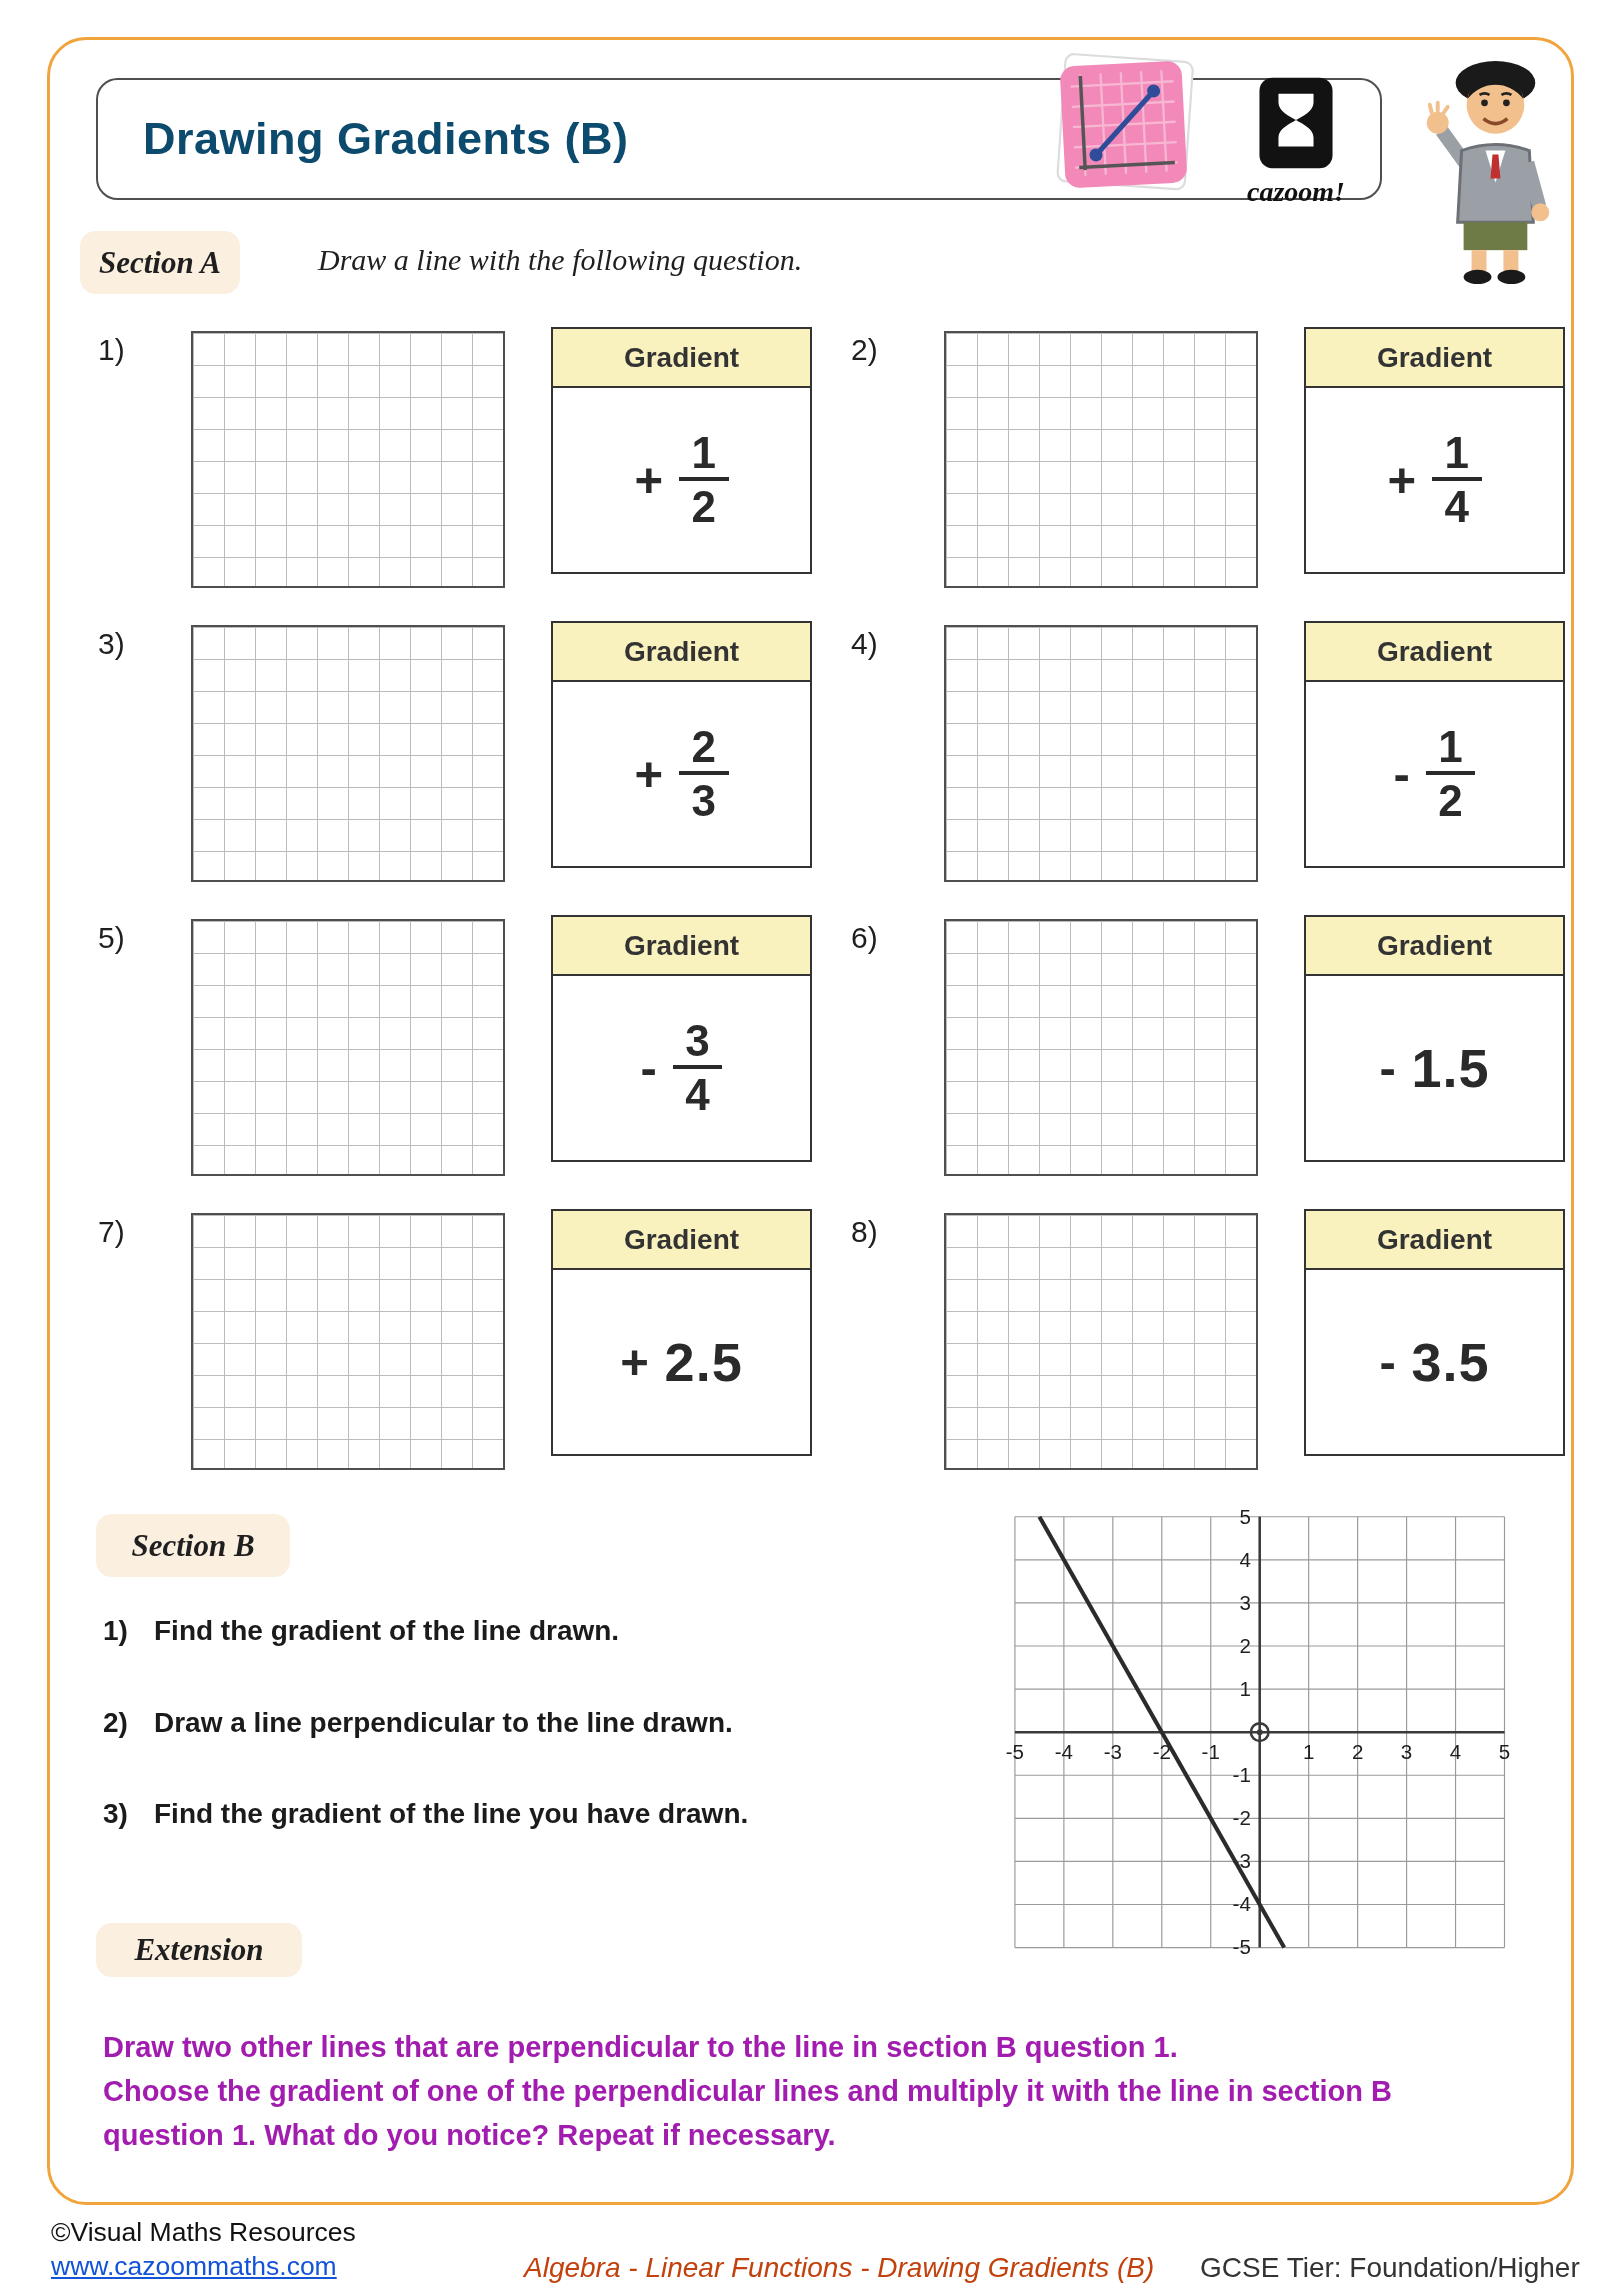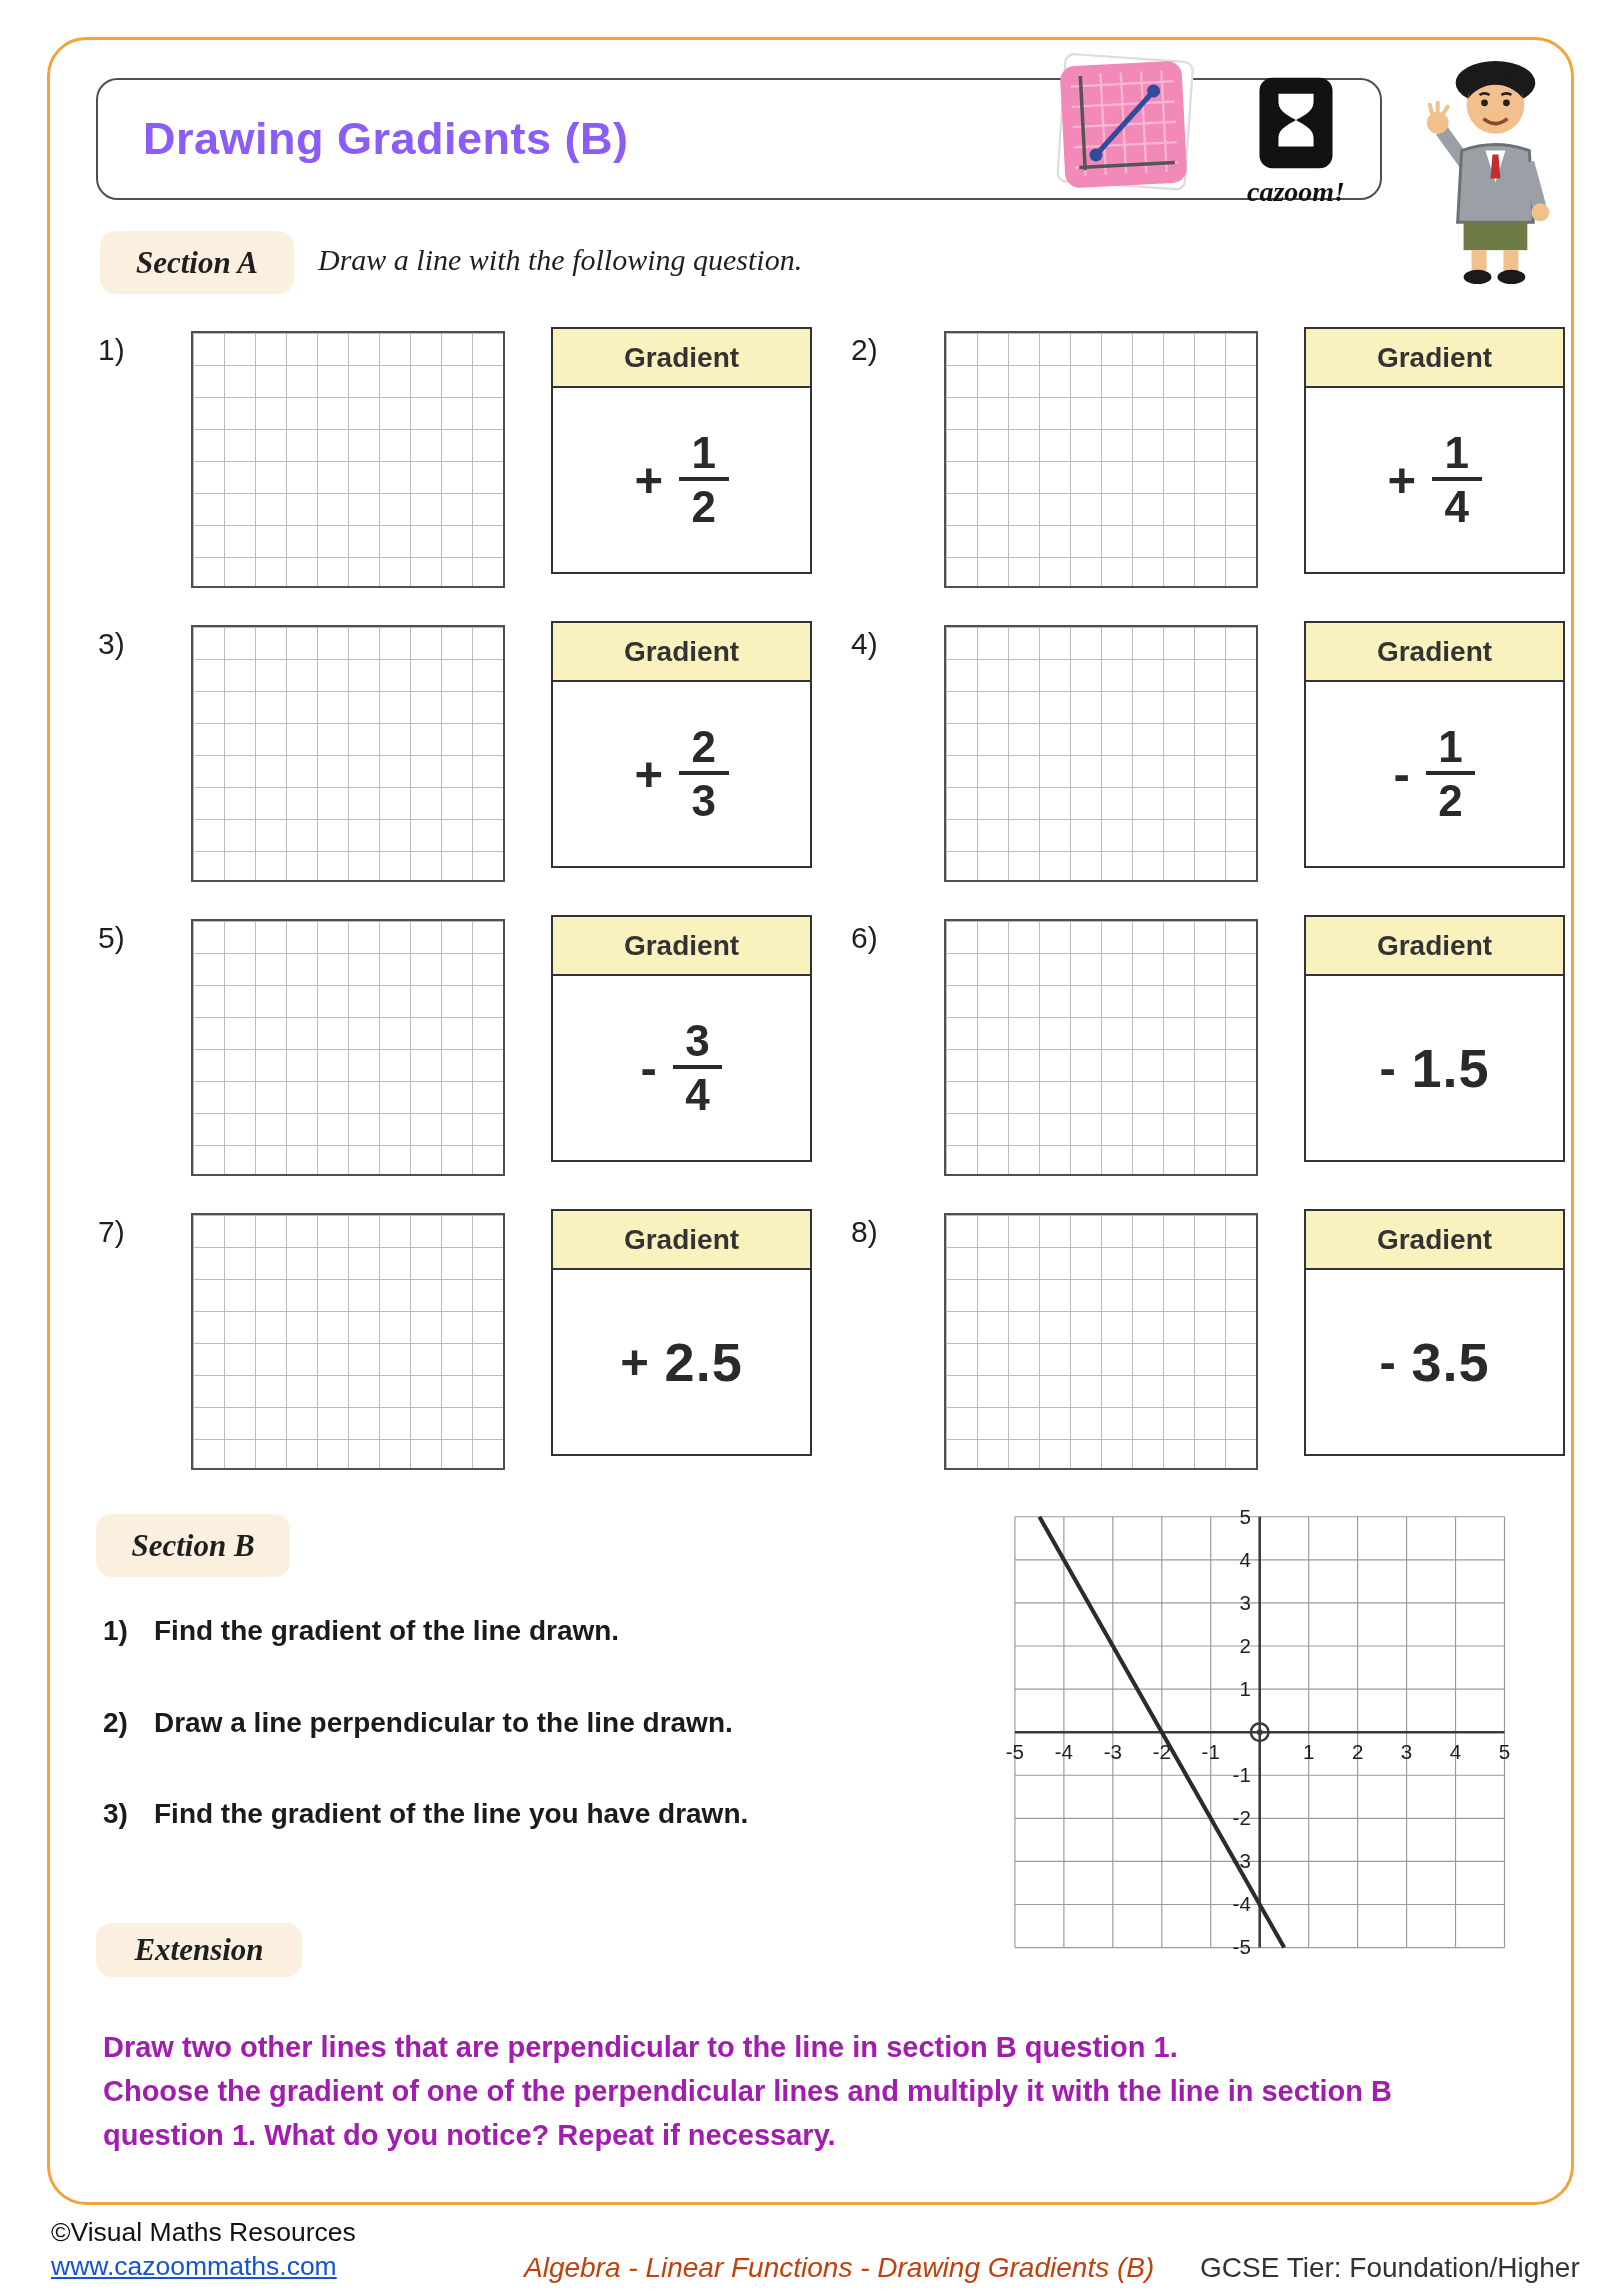--- a/index.html
+++ b/index.html
@@ -16,21 +16,21 @@
     position:absolute; left:47px; top:37px; width:1527px; height:2168px;
     border:3.9px solid #F0A43B; border-radius:39px;
     background:#fff;
   }
   
   .title-box {
     position:absolute; left:96px; top:78px; width:1286px; height:122px;
     background:#fff; border:2.9px solid #4f4f4f; border-radius:21.6px;
     display:flex; align-items:center; padding-left:45px;
   }
-  .title-text { font-size:45px; font-weight:bold; color:#8b5cf6; letter-spacing:0.5px; }
+  .title-text { font-size:45px; font-weight:bold; color:#0c4a6e; letter-spacing:0.5px; }
   .pink-icon { position:absolute; left:1051px; top:51px; width:145px; height:147px; }
   .logo-wrap { position:absolute; left:1237px; top:76px; width:118px; text-align:center; }
   .logo-text { font-family:"Liberation Serif", serif; font-style:italic; font-weight:bold; font-size:28px; color:#111; margin-top:2px; }
   .mascot { position:absolute; left:1407px; top:55px; width:161px; height:229px; }
 
   
   .sec-label {
     position:absolute; background:#FBEFE0; border-radius:15.7px;
     display:flex; align-items:center; justify-content:center;
     font-family:"Liberation Serif", serif; font-style:italic; font-weight:bold;
@@ -164,21 +164,21 @@
     <rect x="28" y="84" width="32" height="14" fill="#6E7B46"></rect>
 
     <rect x="32" y="98" width="7.5" height="12" fill="#F2C08C"></rect>
     <rect x="48" y="98" width="7.5" height="12" fill="#F2C08C"></rect>
 
     <ellipse cx="35" cy="111.5" rx="7" ry="3.6" fill="#1a1a1a"></ellipse>
     <ellipse cx="52" cy="111.5" rx="7" ry="3.6" fill="#1a1a1a"></ellipse>
   </svg>
 </div>
 
-<div class="sec-label" style="left:100px; top:231px; width:194px; height:63px;">Section A</div>
+<div class="sec-label" style="left:80px; top:231px; width:160px; height:63px;">Section A</div>
 <div class="instruction">Draw a line with the following question.</div>
 
 <div class="question" style="left:98px; top:331px;">
   <span class="qnum">1)</span>
   <div class="qgrid"></div>
   <div class="gbox">
     <div class="ghead">Gradient</div>
     <div class="gval">
       <span class="sign">+</span>
       <span class="frac">

